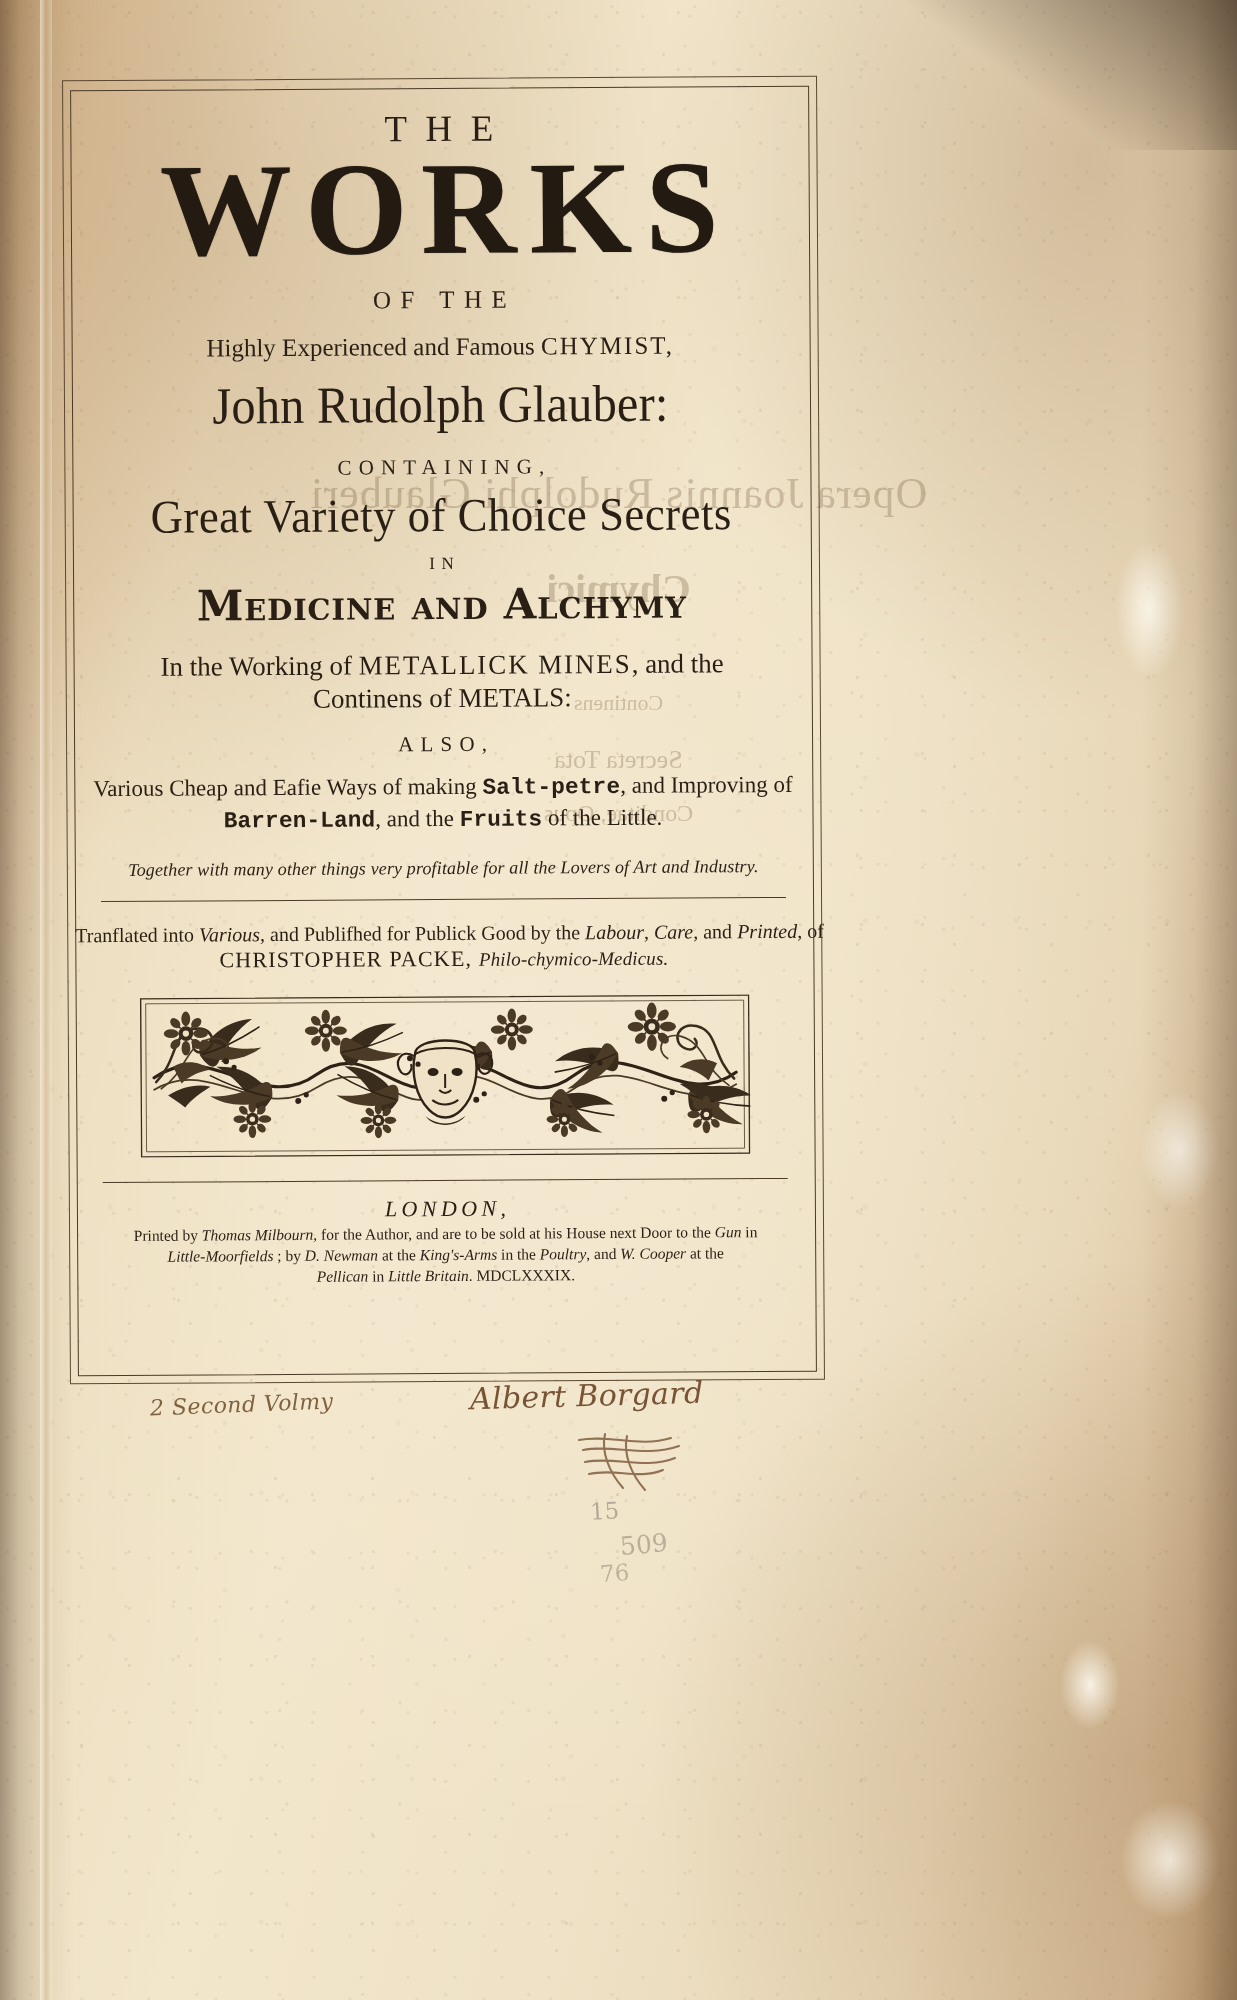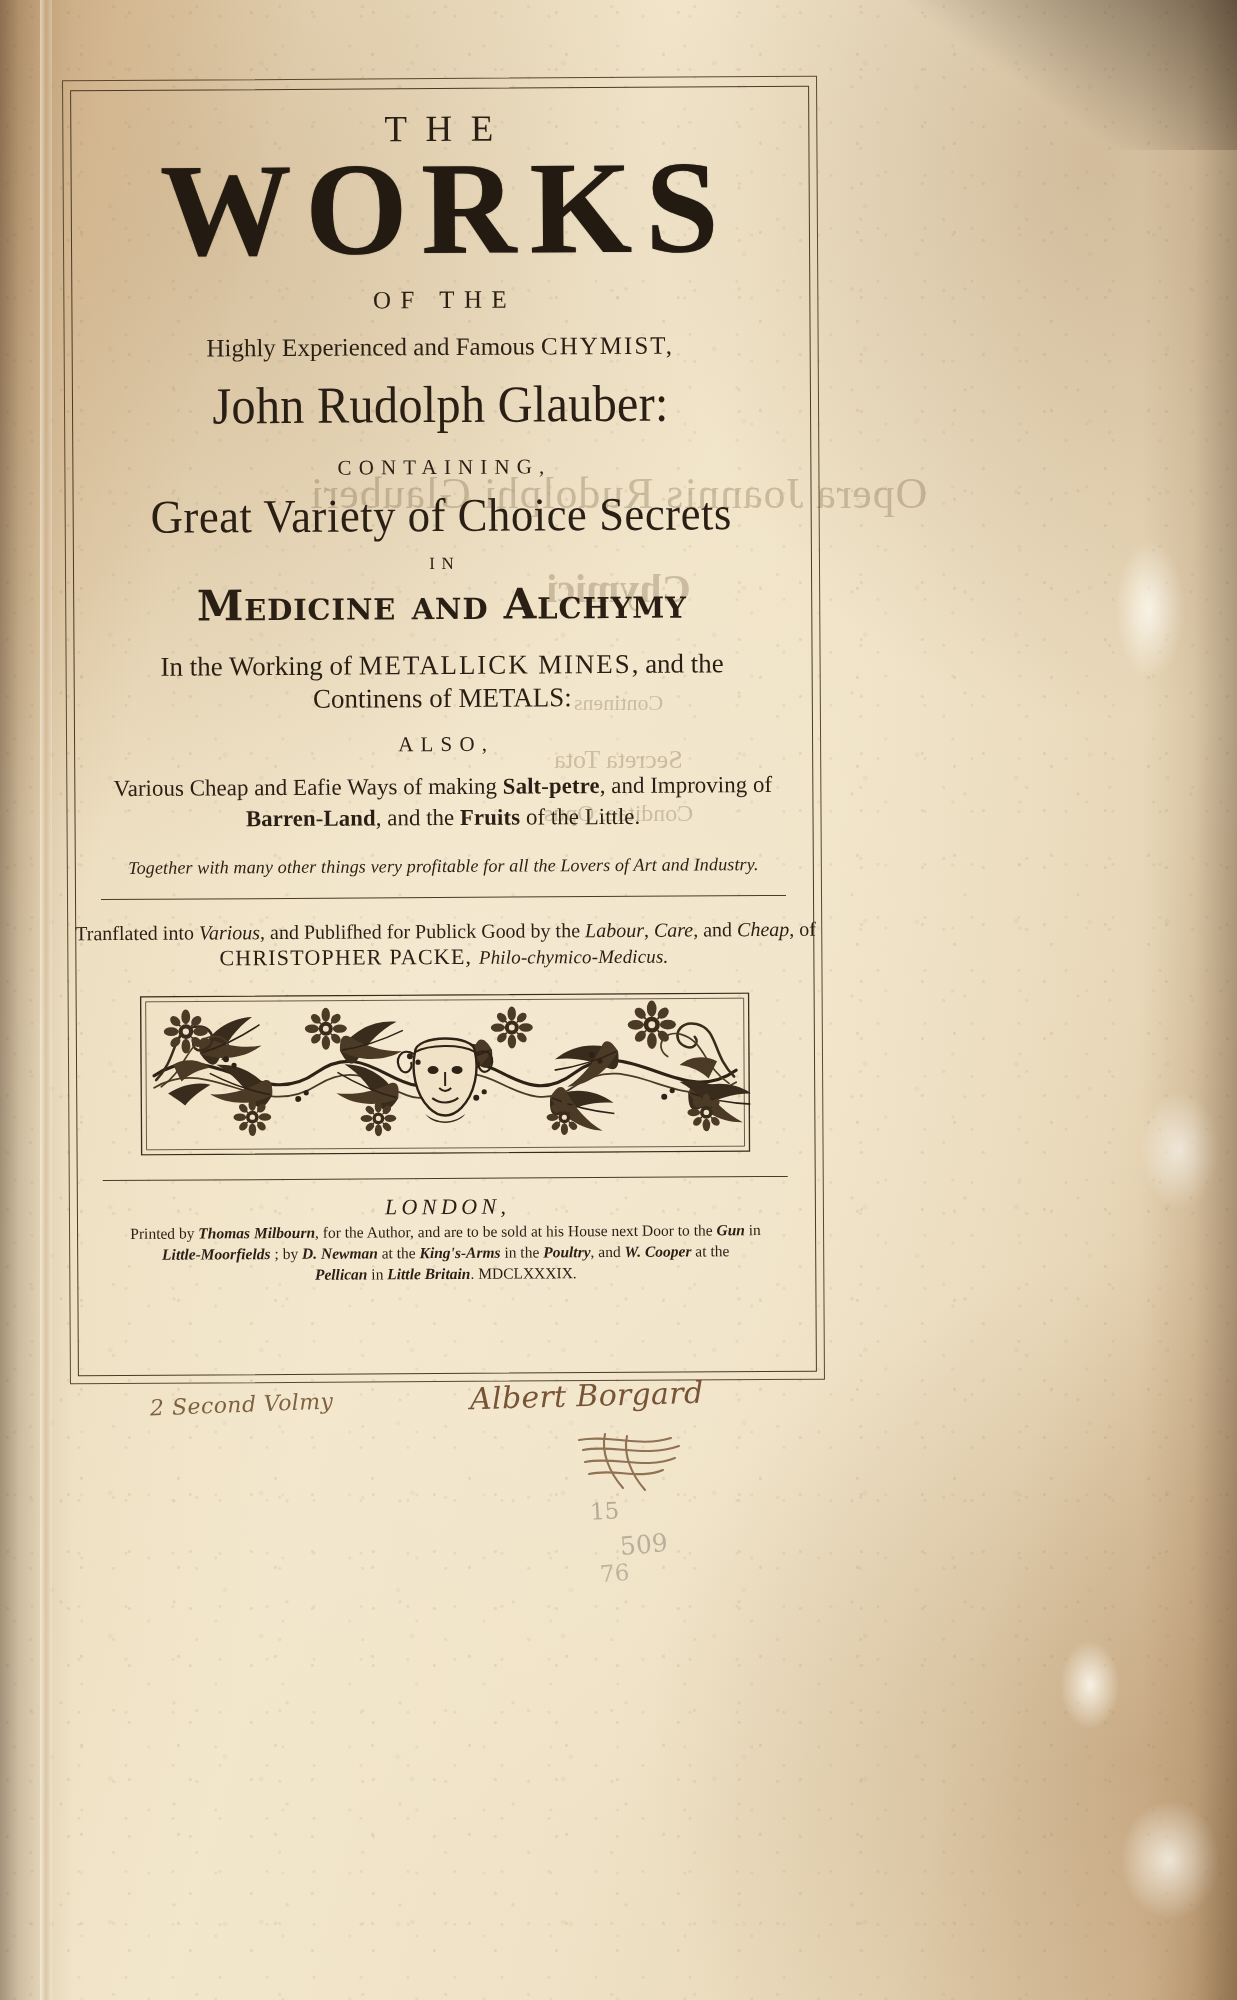--- a/index.html
+++ b/index.html
@@ -82,37 +82,37 @@
   .in-sm{font-size:17px;letter-spacing:.40em;text-indent:.40em;margin-top:16px;}
   .fraktur{font-size:42px;margin-top:12px;font-weight:700;letter-spacing:.02em;
            font-family:"DejaVu Serif",serif;
            font-variant:small-caps;}
   .metallick{font-size:27px;margin-top:26px;}
   .metallick .caps{letter-spacing:.07em;}
   .separation{font-size:27px;margin-top:6px;}
   .also{font-size:21px;letter-spacing:.34em;text-indent:.34em;margin-top:22px;}
   .saltline{font-size:23px;margin-top:20px;}
   .barrenline{font-size:23px;margin-top:7px;}
-  .gothic-w{font-family:Liberation Serif, serif;font-weight:700;font-size:.99em;letter-spacing:.005em;}
+  .gothic-w{font-family:Liberation Mono, monospace;font-weight:700;font-size:.99em;letter-spacing:.005em;}
   .together{font-size:18px;font-style:italic;margin-top:27px;letter-spacing:.008em;}
 
   .rule{height:0;border-top:1.5px solid #4a3a26;margin:22px 26px 0 26px;}
 
   .translated{font-size:20px;margin-top:23px;}
   .packe{font-size:22px;margin-top:5px;letter-spacing:.055em;}
   .packe .job{letter-spacing:.01em;font-style:italic;font-size:.86em;}
 
   
   #orn{margin-top:26px;display:flex;justify-content:center;}
   #orn svg{display:block;}
 
   .imprint-rule{height:0;border-top:1.4px solid #4a3a26;margin:24px 26px 0 26px;}
   .london{font-size:22px;letter-spacing:.20em;text-indent:.20em;margin-top:17px;font-style:italic;font-weight:400;}
   .impr{font-size:15.5px;line-height:1.38;margin-top:3px;padding:0 26px;white-space:normal;}
-  .impr i{font-style:italic;font-weight:bold;}
+  .impr i{font-style:italic;}
 
   
   .ghost{
     position:absolute;left:0;right:0;text-align:center;pointer-events:none;
     color:rgba(96,68,40,.26);font-family:"Liberation Serif",serif;
     transform:scaleX(-1);
   }
   #g1{top:468px;font-size:44px;letter-spacing:.02em;}
   #g2{top:565px;font-size:40px;font-weight:700;}
   #g3{top:690px;font-size:22px;}
@@ -191,21 +191,21 @@
     <p class="ln also">ALSO,</p>
 
     <p class="ln saltline"><span>Various Cheap and Eafie Ways of making </span><span class="gothic-w">Salt-petre</span><span>, and  Improving of</span></p>
 
     <p class="ln barrenline"><span class="gothic-w">Barren-Land</span><span>,  and the </span><span class="gothic-w">Fruits</span><span> of the Little.</span></p>
 
     <p class="ln together">Together with many other things very profitable  for all the Lovers of  Art and Industry.</p>
 
     <div class="rule"></div>
 
-    <p class="ln translated"><span>Tranflated into </span><i>Various</i><span>, and Publifhed for  Publick Good by the </span><i>Labour</i><span>, </span><i>Care</i><span>, and </span><i>Cheap</i><span>, of</span></p>
+    <p class="ln translated"><span>Tranflated into </span><i>Various</i><span>, and Publifhed for  Publick Good by the </span><i>Labour</i><span>, </span><i>Care</i><span>, and </span><i>Printed</i><span>, of</span></p>
 
     <p class="ln packe"><span>CHRISTOPHER  PACKE,</span>
       <span class="job">Philo-chymico-Medicus.</span></p>
 
     <div id="orn">
       <svg width="610" height="160" viewBox="0 0 610 160" aria-hidden="true">
         <defs>
           <g id="leafspray">
             <path d="M0,0 C16,-16 40,-22 62,-14 C44,-10 28,0 16,12 C10,18 4,18 0,0 Z" fill="#3a2c1c"></path>
             <path d="M0,0 C14,14 38,22 60,16 C42,12 26,2 14,-10 C8,-16 3,-14 0,0 Z" fill="#4a3a26"></path>

